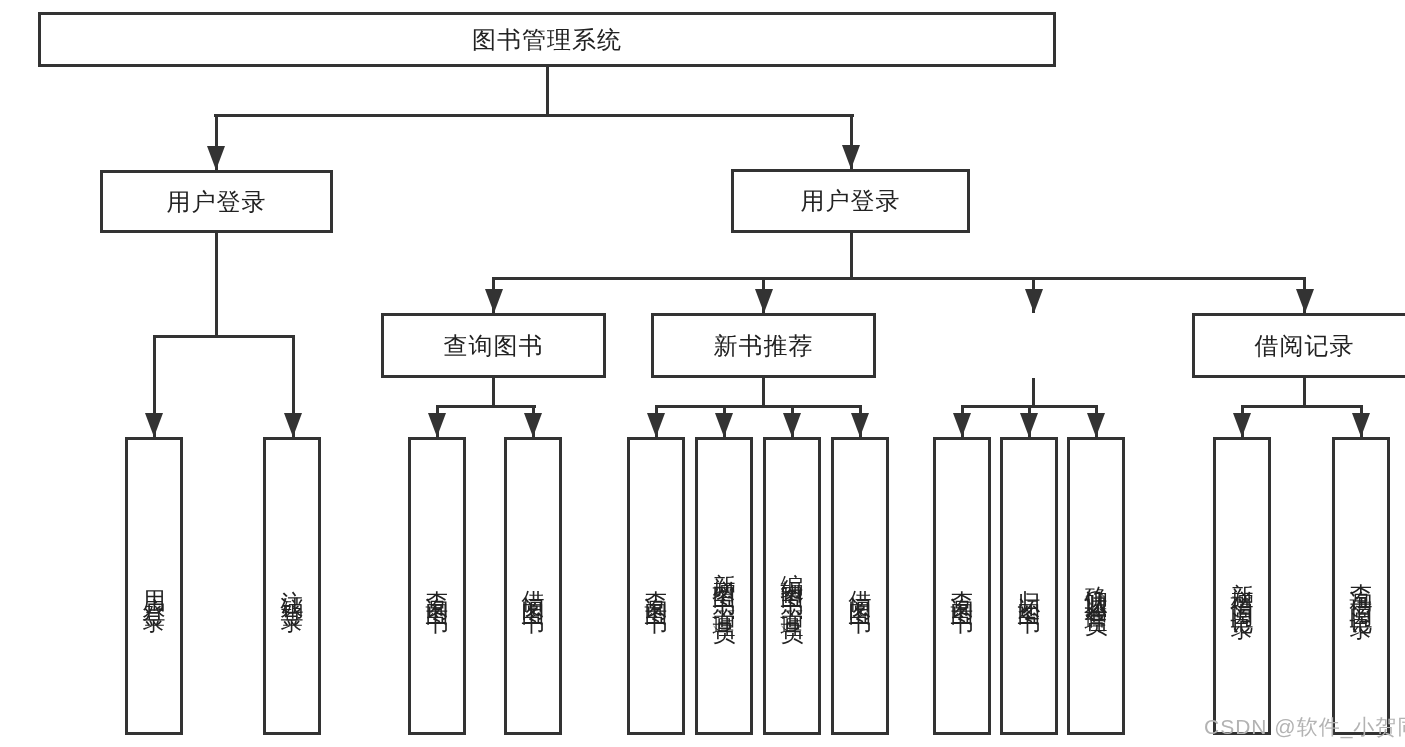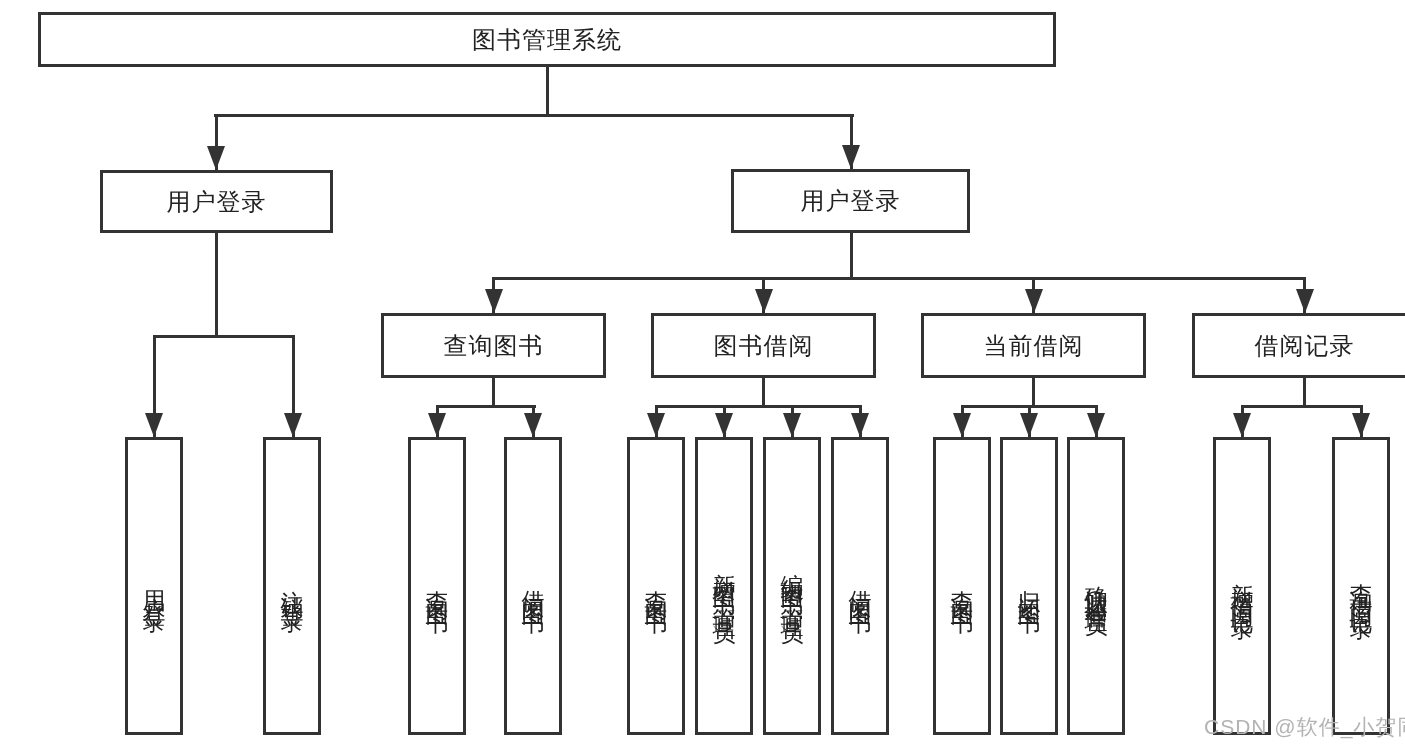--- a/index.html
+++ b/index.html
@@ -82,24 +82,21 @@
   <div class="line" style="left:474px;top:277px;width:814px;height:3px"></div>
   <div class="arrow" style="left:474px;top:277px;height:36px"></div>
   <div class="arrow" style="left:744px;top:277px;height:36px"></div>
   <div class="arrow" style="left:1014px;top:277px;height:36px"></div>
   <div class="arrow" style="left:1285px;top:277px;height:36px"></div>
 
   <div class="box box-h" style="left:363px;top:313px;width:225px;height:65px">
     <span>查询图书</span>
   </div>
   <div class="box box-h" style="left:633px;top:313px;width:225px;height:65px">
-    <span>图书借阅</span>
-  </div>
-  <div class="box box-h" style="left:903px;top:313px;width:225px;height:65px">
-    <span>当前借阅</span>
+    <span>新书推荐</span>
   </div>
   <div class="box box-h" style="left:1174px;top:313px;width:225px;height:65px">
     <span>借阅记录</span>
   </div>
 
   <div class="line" style="left:474px;top:378px;width:3px;height:27px"></div>
   <div class="line" style="left:417.5px;top:405px;width:100px;height:3px"></div>
   <div class="arrow" style="left:417.5px;top:405px;height:32px"></div>
   <div class="arrow" style="left:513.5px;top:405px;height:32px"></div>
 

